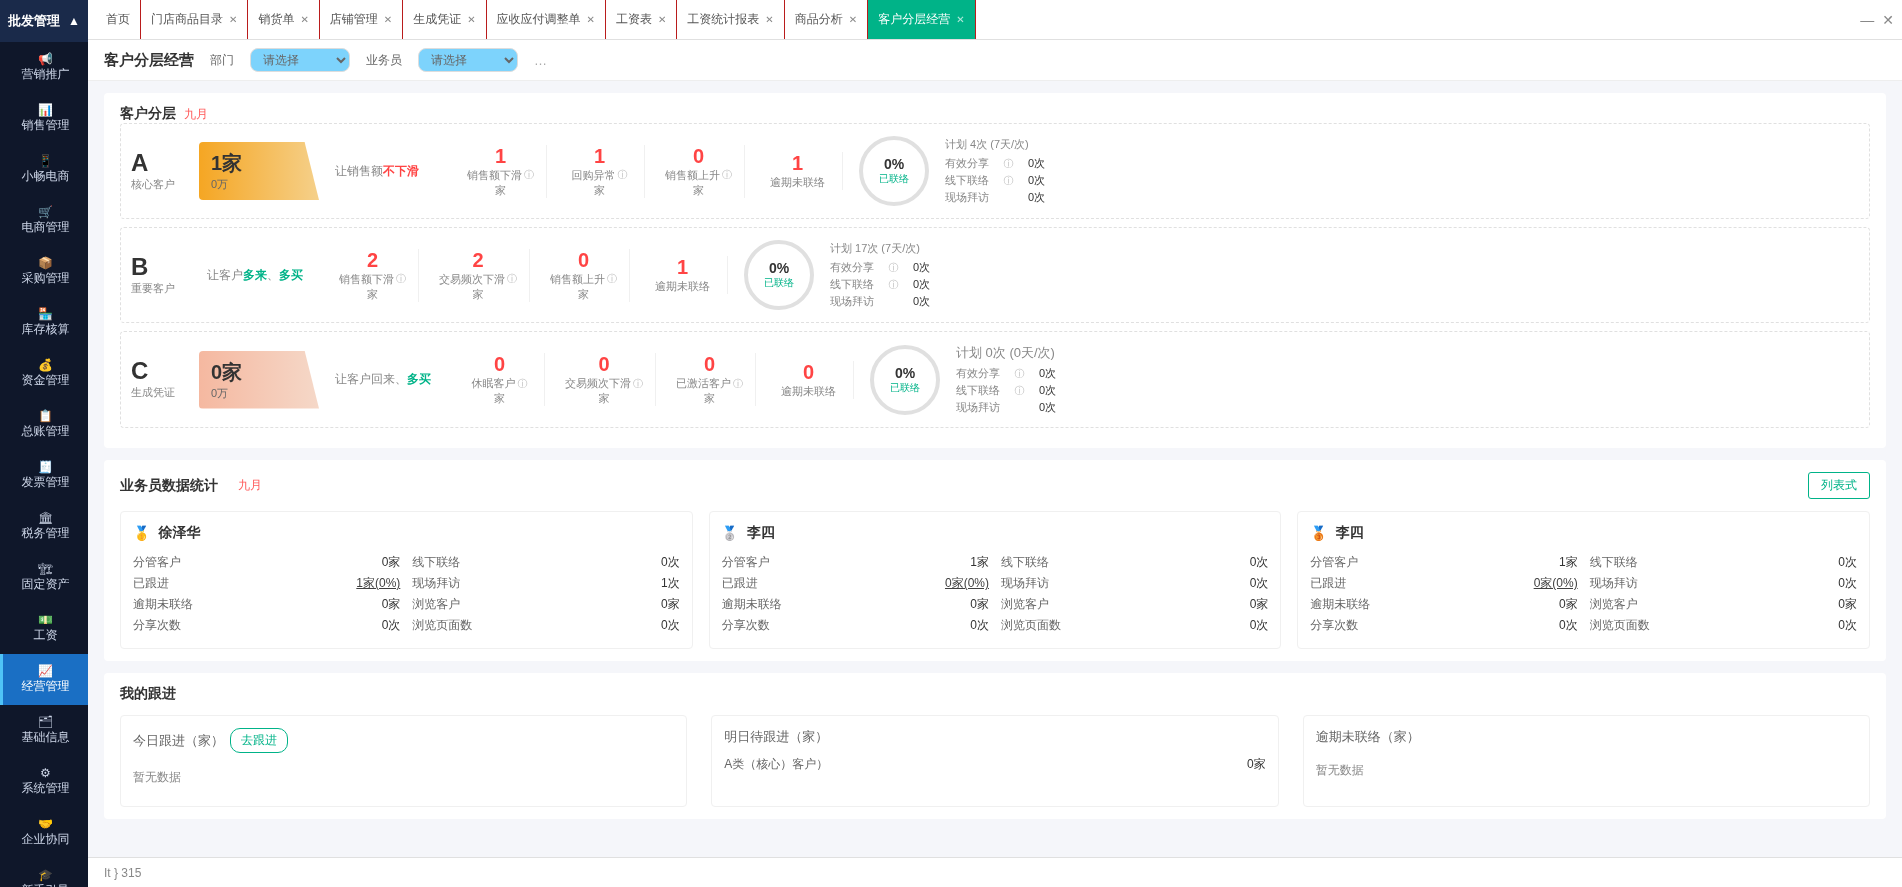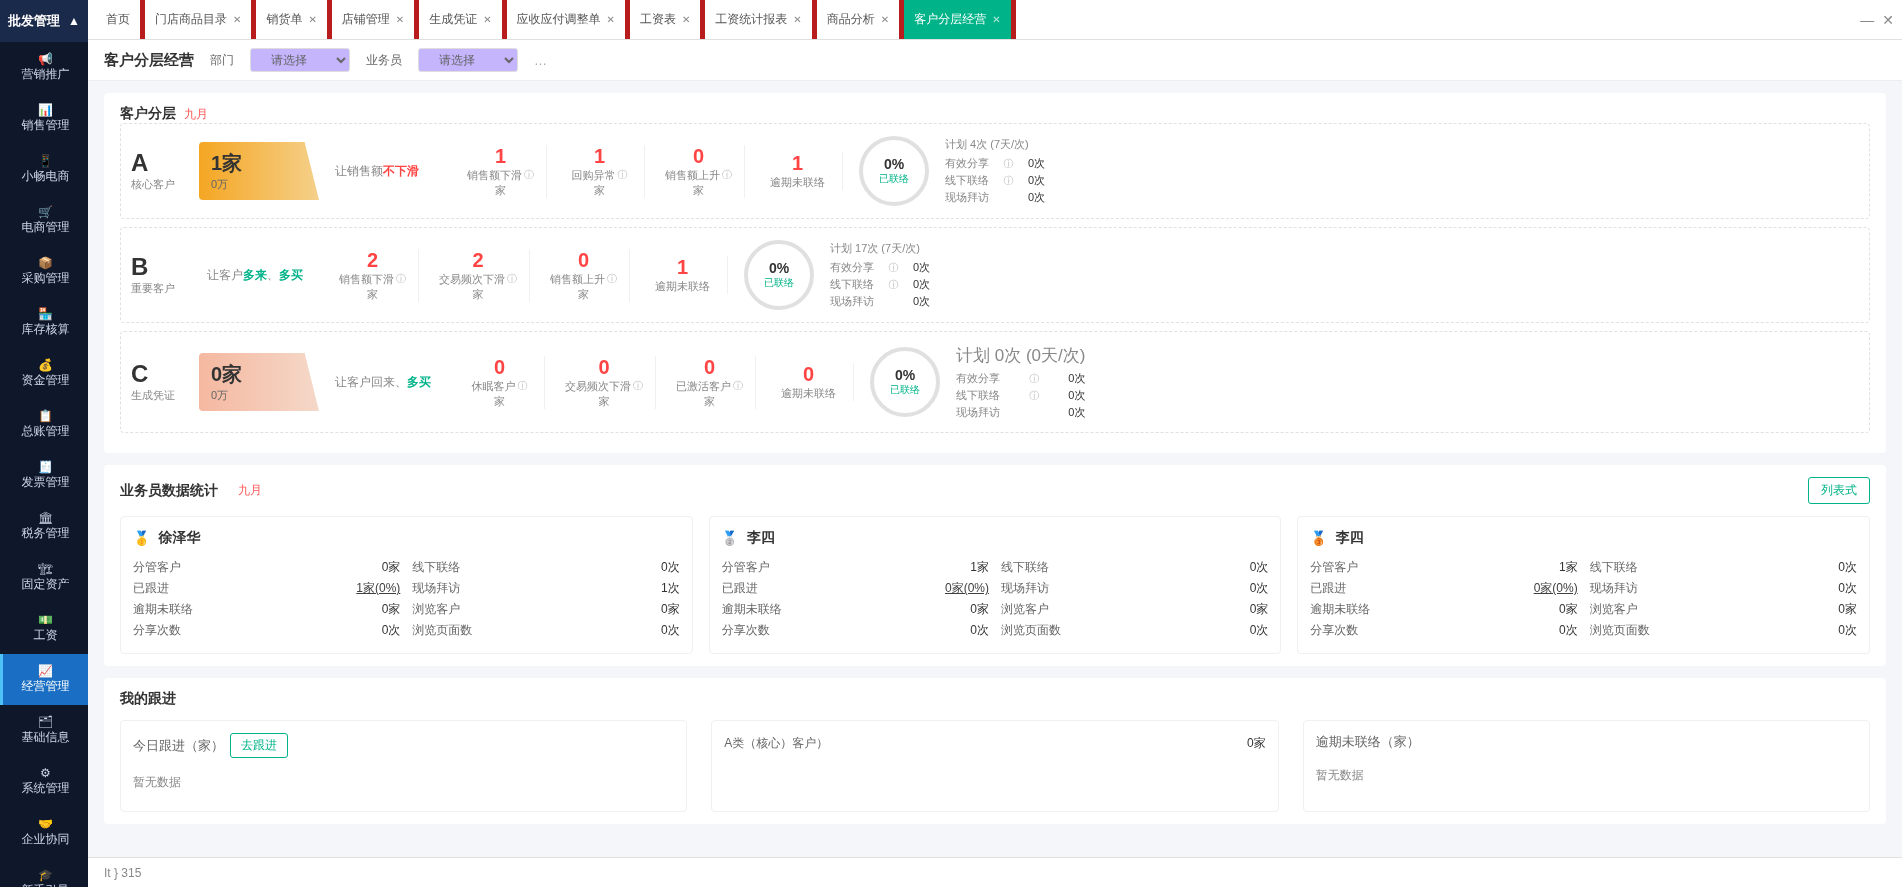--- a/index.html
+++ b/index.html
@@ -57,21 +57,21 @@
       flex-shrink: 0;
     }
     .tab-bar::-webkit-scrollbar { height: 0; }
     .tab {
       display: flex;
       align-items: center;
       padding: 0 10px;
       height: 40px;
       font-size: 12px;
       color: #555;
-      border-right: 5px solid #b91c1c;
+      border-right: 1px solid #b91c1c;
       cursor: pointer;
       white-space: nowrap;
       flex-shrink: 0;
     }
     .tab.active {
       background: #00b388;
       color: #fff;
     }
     .tab .close-icon {
       margin-left: 6px;
@@ -102,25 +102,25 @@
       font-size: 15px;
       font-weight: bold;
       color: #333;
     }
     .toolbar-label {
       color: #666;
       font-size: 12px;
     }
     .toolbar-select {
       border: 1px solid #ddd;
-      border-radius: 3px;
-      padding: 3px 16px;
+      border-radius: 8px;
+      padding: 3px 8px;
       font-size: 12px;
       color: #666;
-      background: #c4b5fd;
+      background: #7dd3fc;
       min-width: 100px;
     }
     .toolbar-dots {
       color: #aaa;
       cursor: pointer;
     }
 
     
     .content {
       flex: 1;
@@ -346,21 +346,21 @@
       margin-bottom: 8px;
       display: flex;
       align-items: center;
       gap: 6px;
     }
     .follow-btn {
       background: #fff;
       border: 1px solid #00b388;
       color: #00b388;
       padding: 3px 10px;
-      border-radius: 3px;
+      border-radius: 10px;
       font-size: 12px;
       cursor: pointer;
     }
     .follow-row {
       display: flex;
       justify-content: space-between;
       font-size: 12px;
       color: #666;
       padding: 2px 0;
     }
@@ -702,21 +702,21 @@
           <div class="tier-metric-num">0</div>
           <div class="tier-metric-label">
             <span>逾期未联络</span>
           </div>
         </div>
         <div class="tier-circle">
           <div class="tier-circle-pct">0%</div>
           <div class="tier-circle-label">已联络</div>
         </div>
         <div class="tier-side-stats">
-          <div style="font-size:17px;color:#888;margin-bottom:2px;">计划 0次 (0天/次)</div>
+          <div style="font-size:13px;color:#888;margin-bottom:2px;">计划 0次 (0天/次)</div>
           <div class="tier-side-stat">
             <span>有效分享</span>
             <span class="info-icon">ⓘ</span>
             <span class="count">0次</span>
           </div>
           <div class="tier-side-stat">
             <span>线下联络</span>
             <span class="info-icon">ⓘ</span>
             <span class="count">0次</span>
           </div>
@@ -882,20 +882,23 @@
 
         <div class="follow-card">
           <div class="follow-card-title">
             <span>今日跟进（家）</span>
             <button class="follow-btn">去跟进</button>
           </div>
           <div style="font-size:12px;color:#888;padding:8px 0;">暂无数据</div>
         </div>
 
         <div class="follow-card">
+          <div class="follow-card-title">
+            <span>明日待跟进（家）</span>
+          </div>
           <div class="follow-row">
             <span>A类（核心）客户）</span>
             <span class="follow-val">0家</span>
           </div>
         </div>
 
         <div class="follow-card">
           <div class="follow-card-title">
             <span>逾期未联络（家）</span>
           </div>

